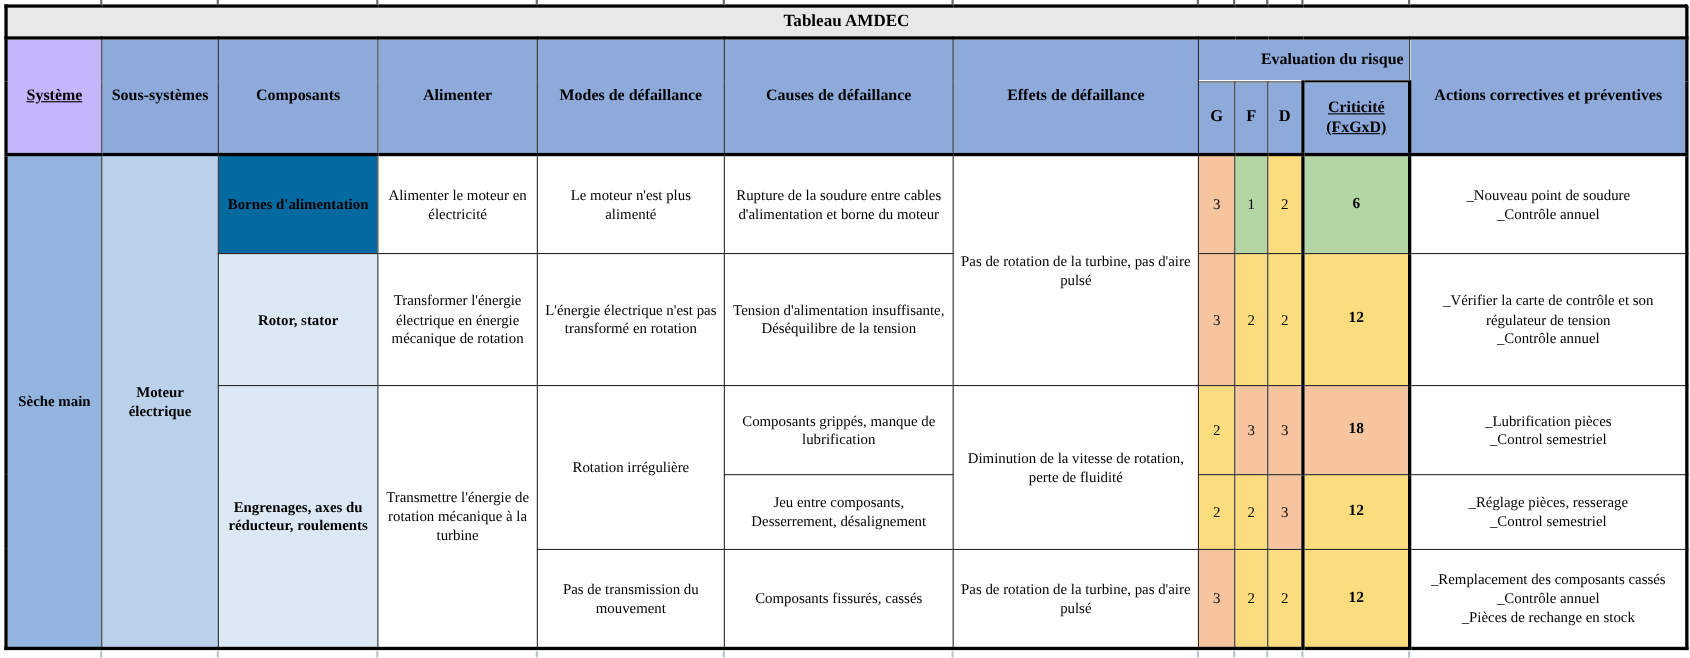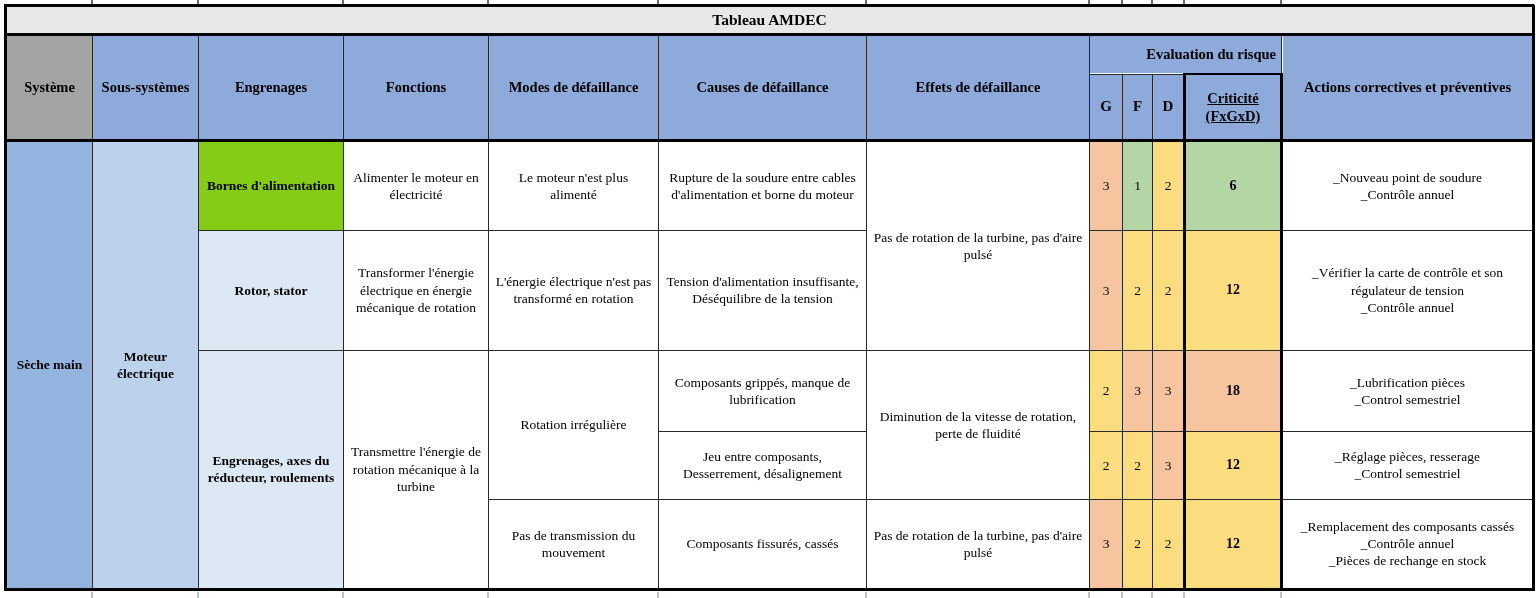--- a/index.html
+++ b/index.html
@@ -50,41 +50,41 @@
         <col style="width:97px">
         <col style="width:252px">
     </colgroup>
 
     <tbody>
         <tr class="r-title">
       <td colspan="12" class="title-cell" style="background: rgb(232, 232, 232);">Tableau AMDEC</td>
     </tr>
 
     <tr class="r-h1">
-      <td rowspan="2" class="head head-bottom" style="background: #a3a3a3;">Système</td>
+      <td rowspan="2" class="head head-bottom" style="background: #c4b5fd; text-decoration: underline;">Système</td>
       <td rowspan="2" class="head head-bottom" style="background: rgb(142, 170, 219);">Sous-systèmes</td>
-      <td rowspan="2" class="head head-bottom" style="background: rgb(142, 170, 219);">Engrenages</td>
-      <td rowspan="2" class="head head-bottom" style="background: rgb(142, 170, 219);">Fonctions</td>
+      <td rowspan="2" class="head head-bottom" style="background: rgb(142, 170, 219);">Composants</td>
+      <td rowspan="2" class="head head-bottom" style="background: rgb(142, 170, 219);">Alimenter</td>
       <td rowspan="2" class="head head-bottom" style="background: rgb(142, 170, 219);">Modes de défaillance</td>
       <td rowspan="2" class="head head-bottom" style="background: rgb(142, 170, 219);">Causes de défaillance</td>
       <td rowspan="2" class="head head-bottom" style="background: rgb(142, 170, 219);">Effets de défaillance</td>
       <td colspan="4" class="head" style="background: rgb(142, 170, 219); text-align: right;">Evaluation du risque</td>
       <td rowspan="2" class="head head-bottom" style="background: rgb(142, 170, 219);">Actions correctives et préventives</td>
     </tr>
     <tr class="r-h2">
       <td class="head head-bottom gfd-head" style="background: rgb(142, 170, 219);">G</td>
       <td class="head head-bottom gfd-head" style="background: rgb(142, 170, 219);">F</td>
       <td class="head head-bottom gfd-head" style="background: rgb(142, 170, 219);">D</td>
       <td class="head head-bottom crit-col crit-head-top" style="background: rgb(142, 170, 219);">Criticité (FxGxD)</td>
     </tr>
 
     <tr class="r1">
       <td rowspan="5" class="bold" style="background: rgb(146, 180, 222);">Sèche main</td>
       <td rowspan="5" class="bold" style="background: rgb(188, 210, 236);">Moteur électrique</td>
-      <td class="bold" style="background: #84cc16; margin-top: 39px;">Bornes d'alimentation</td>
+      <td class="bold" style="background: #0369a1; margin-top: 39px;">Bornes d'alimentation</td>
       <td>Alimenter le moteur en électricité</td>
       <td>Le moteur n'est plus alimenté</td>
       <td>Rupture de la soudure entre cables d'alimentation et borne du moteur</td>
       <td rowspan="2">Pas de rotation de la turbine, pas d'aire pulsé</td>
       <td style="background: rgb(246, 197, 160);">3</td>
       <td style="background: rgb(180, 214, 164);">1</td>
       <td style="background: rgb(251, 220, 126);">2</td>
       <td class="crit-col crit-val" style="background: rgb(180, 214, 164);">6</td>
       <td class="actions-cell">_Nouveau point de soudure
 _Contrôle annuel</td>

